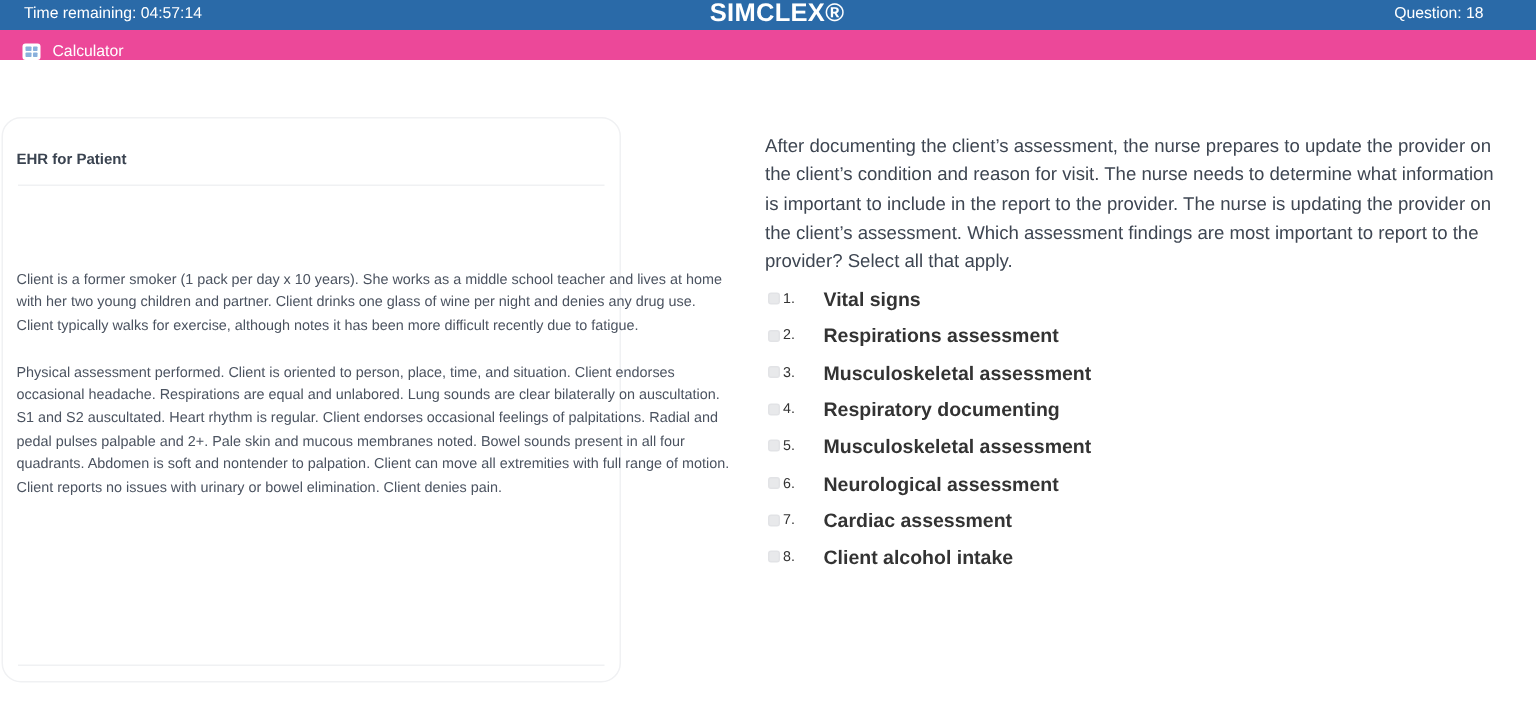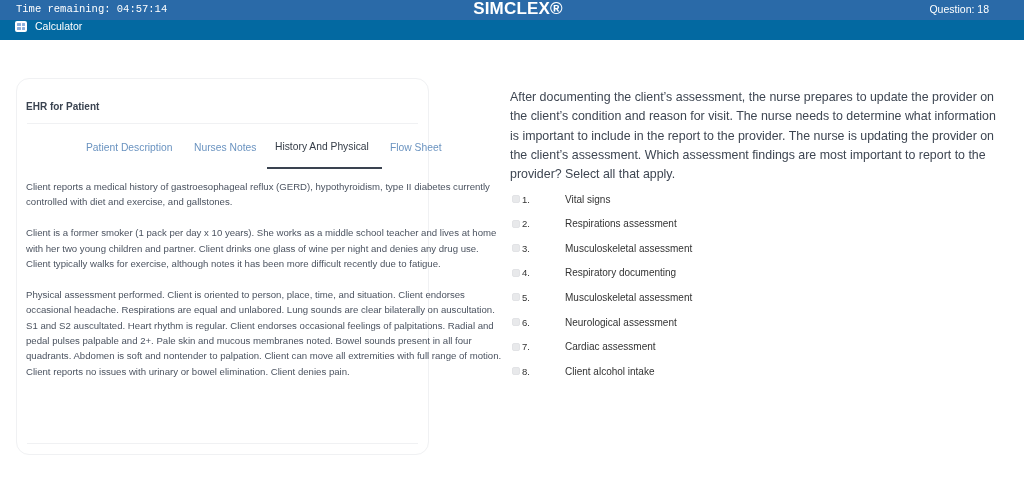--- a/index.html
+++ b/index.html
@@ -4,39 +4,39 @@
   <style>
     * { box-sizing: border-box; margin: 0; padding: 0; }
     html, body { width: 1024px; height: 477px; overflow: hidden; background: #ffffff; }
     body { font-family: "Liberation Sans", "DejaVu Sans", sans-serif; color: #3b4450; position: relative; }
 
     .topbar {
       position: absolute; left: 0; top: 0; width: 1024px; height: 20px;
       background: #2a6aa8; color: #ffffff;
       display: flex; align-items: center; justify-content: space-between;
     }
-    .topbar .timer { position: absolute; left: 16px; top: 3px; font-size: 10.5px; font-family: Liberation Mono, monospace; }
+    .topbar .timer { position: absolute; left: 16px; top: 3px; font-size: 10.5px; }
     .topbar .brand { position: absolute; left: 0; right: 0; top: -1px; text-align: center; font-size: 17px; font-weight: bold; letter-spacing: 0.2px; padding-left: 12px; }
     .topbar .question { position: absolute; right: 35px; top: 3px; font-size: 10.5px; }
 
     .toolbar {
       position: absolute; left: 0; top: 20px; width: 1024px; height: 20px;
-      background: #0369a1; color: #ffffff;
-      display: flex; align-items: flex-start;
+      background: #ec4899; color: #ffffff;
+      display: flex; align-items: flex-end;
     }
     .calc-btn { display: flex; align-items: center; margin-left: 15px; cursor: pointer; }
     .calc-icon {
       width: 12px; height: 11px; background: #ffffff; border-radius: 2px;
       display: grid; grid-template-columns: 1fr 1fr; grid-template-rows: 1fr 1fr; gap: 1px; padding: 2px;
     }
     .calc-icon span { background: #8ab0dc; border-radius: 0.5px; }
     .calc-label { margin-left: 8px; font-size: 10.5px; }
 
     .ehr-panel {
-      position: absolute; left: 16px; top: 78px; width: 413px; height: 377px;
+      position: absolute; left: 1px; top: 78px; width: 413px; height: 377px;
       border: 1px solid #f0f1f3; border-radius: 13px; background: #ffffff;
     }
     .ehr-title {
       position: absolute; left: 9px; top: 22px; font-size: 10px; font-weight: bold; color: #3a4350;
     }
     .ehr-divider { position: absolute; left: 10px; right: 10px; top: 44px; height: 1px; background: #f0f1f3; }
 
     .tabs { position: absolute; left: 0; top: 55px; width: 100%; height: 28px; }
     .tab {
       position: absolute; top: 8px; font-size: 10.3px; color: #6a93c0; cursor: pointer; white-space: nowrap;
@@ -52,21 +52,21 @@
 
     .question-panel { position: absolute; left: 510px; top: 88px; width: 495px; }
     .question-text { font-size: 12.4px; font-weight: normal; line-height: 19.3px; color: #3e4652; }
 
     .options { position: absolute; left: 0; top: 104px; }
     .option { position: absolute; left: 2px; height: 14px; display: flex; align-items: center; cursor: pointer; white-space: nowrap; }
     .option .checkbox {
       width: 8px; height: 8px; border-radius: 2px; background: #e8e9eb; border: 1px solid #e2e3e6;
     }
     .option .num { margin-left: 2px; width: 20px; font-size: 9.5px; color: #333; }
-    .option .label { margin-left: 23px; font-size: 10px; color: #333; }
+    .option .label { margin-left: 7px; font-size: 13px; color: #333; font-weight: bold; }
   </style>
 </head>
 <body>
 
 <div class="topbar">
   <span class="timer">Time remaining: 04:57:14</span>
   <span class="brand">SIMCLEX®</span>
   <span class="question">Question: 18</span>
 </div>
 
@@ -79,30 +79,22 @@
         <span></span>
     </div>
     <span class="calc-label">Calculator</span>
   </div>
 </div>
 
 <div class="ehr-panel">
   <div class="ehr-title">EHR for Patient</div>
   <div class="ehr-divider"></div>
 
-  <div class="tabs">
-    <span class="tab" style="left:69px;">Patient Description</span>
-    <span class="tab" style="left:177px;">Nurses Notes</span>
-    <span class="tab active" style="left:258px;">History And Physical</span>
-    <span class="tab" style="left:373px;">Flow Sheet</span>
-    <div class="tab-underline"></div>
-  </div>
 
   <div class="ehr-content">
-    <p>Client reports a medical history of gastroesophageal reflux (GERD), hypothyroidism, type II diabetes currently controlled with diet and exercise, and gallstones.</p>
     <p>Client is a former smoker (1 pack per day x 10 years). She works as a middle school teacher and lives at home with her two young children and partner. Client drinks one glass of wine per night and denies any drug use. Client typically walks for exercise, although notes it has been more difficult recently due to fatigue.</p>
     <p class="last">Physical assessment performed. Client is oriented to person, place, time, and situation. Client endorses occasional headache. Respirations are equal and unlabored. Lung sounds are clear bilaterally on auscultation. S1 and S2 auscultated. Heart rhythm is regular. Client endorses occasional feelings of palpitations. Radial and pedal pulses palpable and 2+. Pale skin and mucous membranes noted. Bowel sounds present in all four quadrants. Abdomen is soft and nontender to palpation. Client can move all extremities with full range of motion. Client reports no issues with urinary or bowel elimination. Client denies pain.</p>
   </div>
   <div class="ehr-bottom-divider"></div>
 </div>
 
 <div class="question-panel">
   <div class="question-text">After documenting the client’s assessment, the nurse prepares to update the provider on the client’s condition and reason for visit. The nurse needs to determine what information is important to include in the report to the provider. The nurse is updating the provider on the client’s assessment. Which assessment findings are most important to report to the provider? Select all that apply.</div>
 
   <div class="options">

